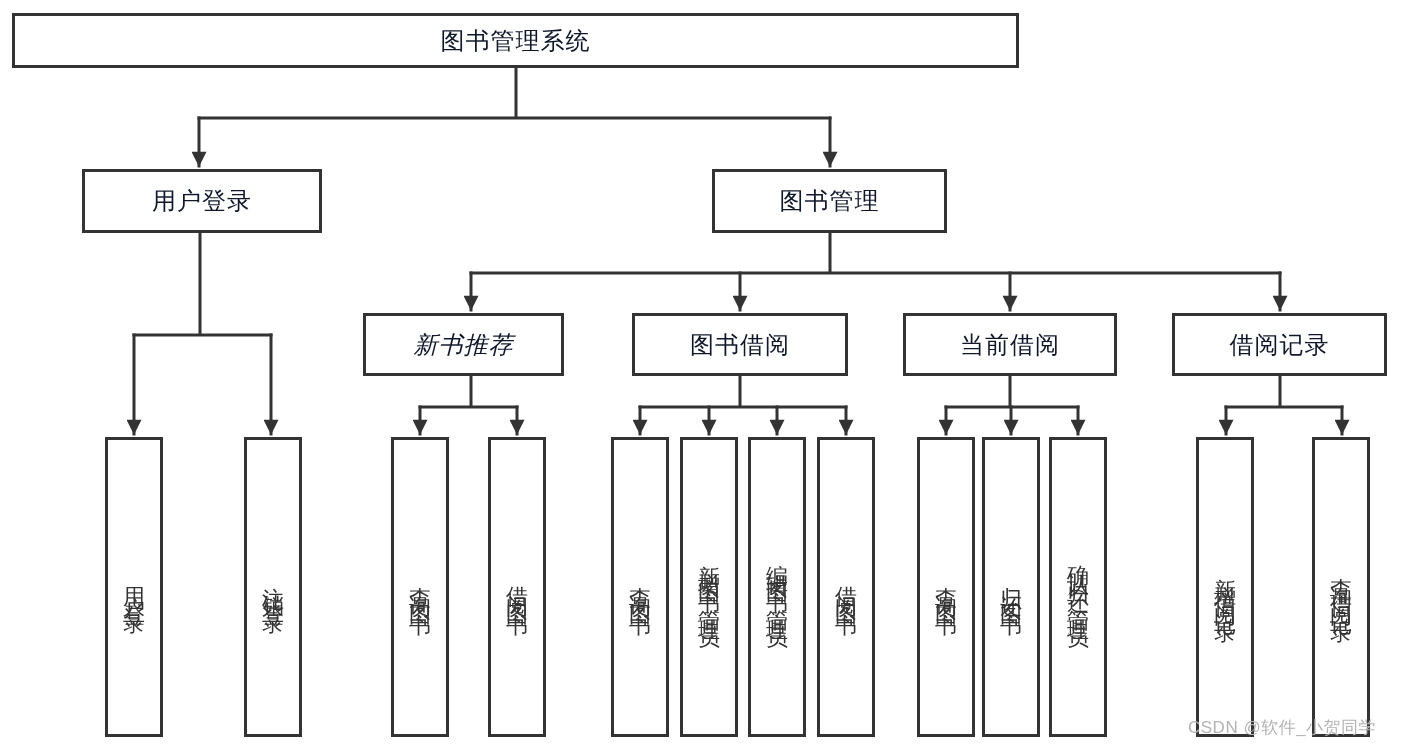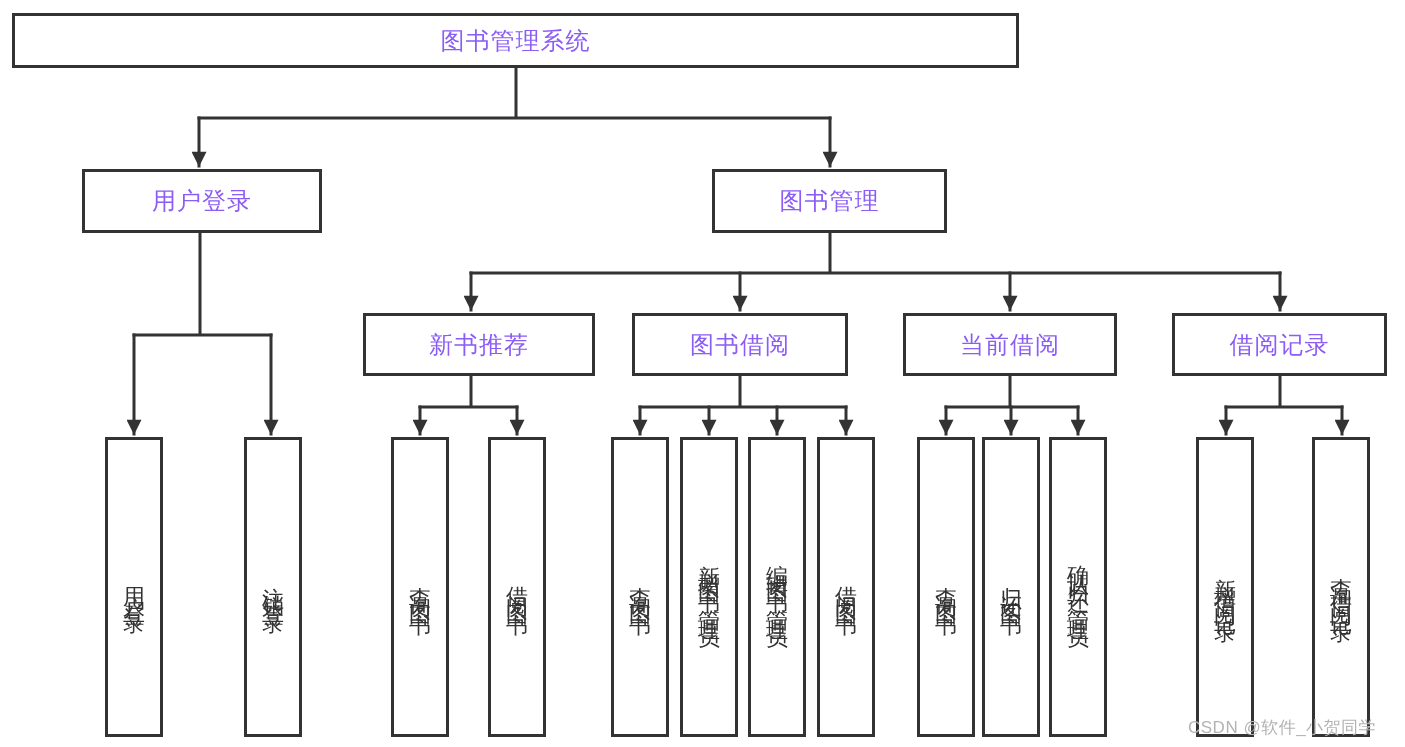--- a/index.html
+++ b/index.html
@@ -18,21 +18,21 @@
   }
   .hbox {
     position: absolute;
     box-sizing: border-box;
     border: 3px solid #333333;
     background: #ffffff;
     display: flex;
     align-items: center;
     justify-content: center;
     font-size: 24px;
-    color: #8b5cf6;
+    color: #0f172a;
     letter-spacing: 1px;
   }
   .leaf {
     position: absolute;
     box-sizing: border-box;
     width: 58px;
     height: 300px;
     top: 437px;
     border: 3px solid #333333;
     background: #ffffff;
@@ -55,21 +55,21 @@
     top: 716px;
     font-size: 17px;
     color: #b3b3b3;
     letter-spacing: 0.5px;
     z-index: 5;
   }
   
   .n-root          { left: 12px;   top: 13px;  width: 1007px; height: 55px; }
   .n-user-login    { left: 82px;   top: 169px; width: 240px;  height: 64px; }
   .n-book-mgmt     { left: 712px;  top: 169px; width: 235px;  height: 64px; text-align: right; }
-  .n-new-book-rec  { left: 363px;  top: 313px; width: 232px;  height: 63px; }
+  .n-new-book-rec  { left: 363px;  top: 313px; width: 201px;  height: 63px; font-style: italic; }
   .n-book-borrow   { left: 632px;  top: 313px; width: 216px;  height: 63px; }
   .n-cur-borrow    { left: 903px;  top: 313px; width: 214px;  height: 63px; }
   .n-borrow-rec    { left: 1172px; top: 313px; width: 215px;  height: 63px; }
   
   .lf-0  { left: 105px; }
   .lf-1  { left: 244px; }
   .lf-2  { left: 391px; }
   .lf-3  { left: 488px; }
   .lf-4  { left: 611px; }
   .lf-5  { left: 680px; }

